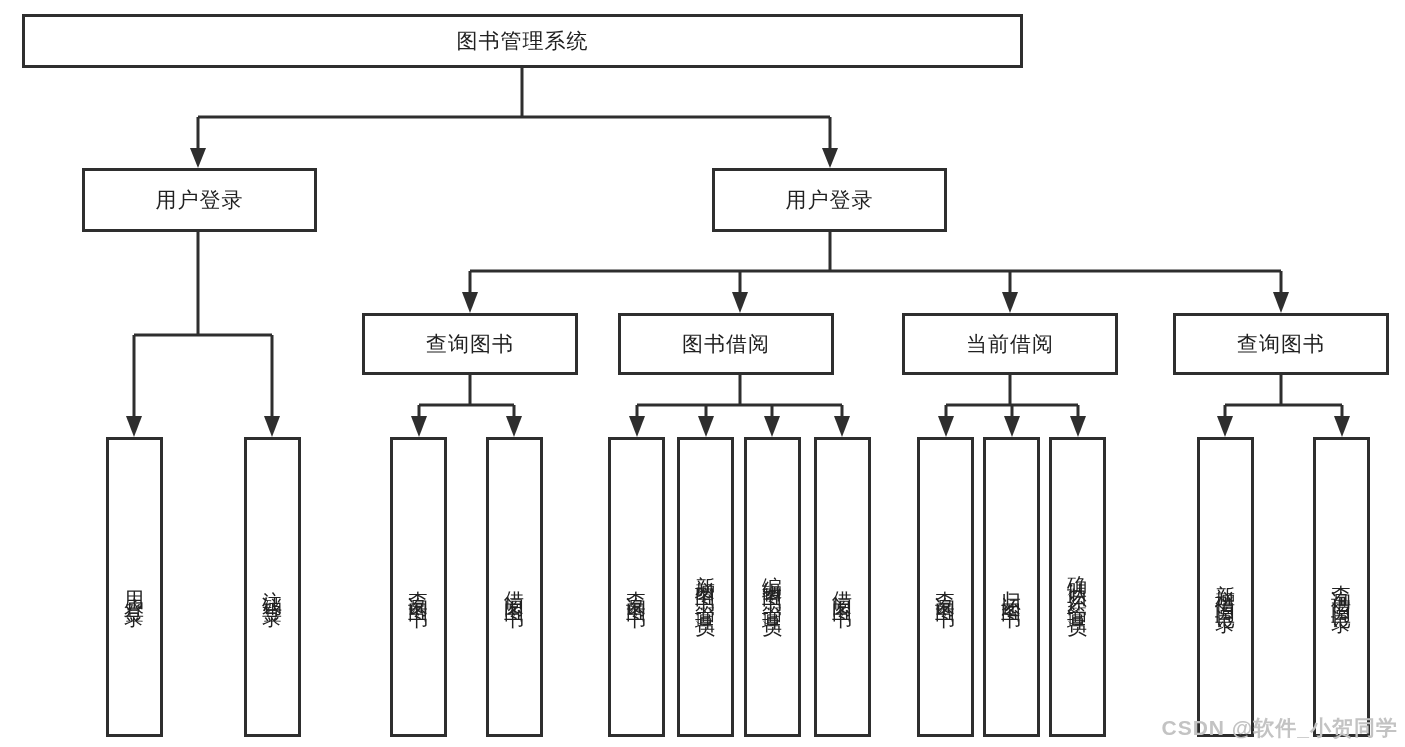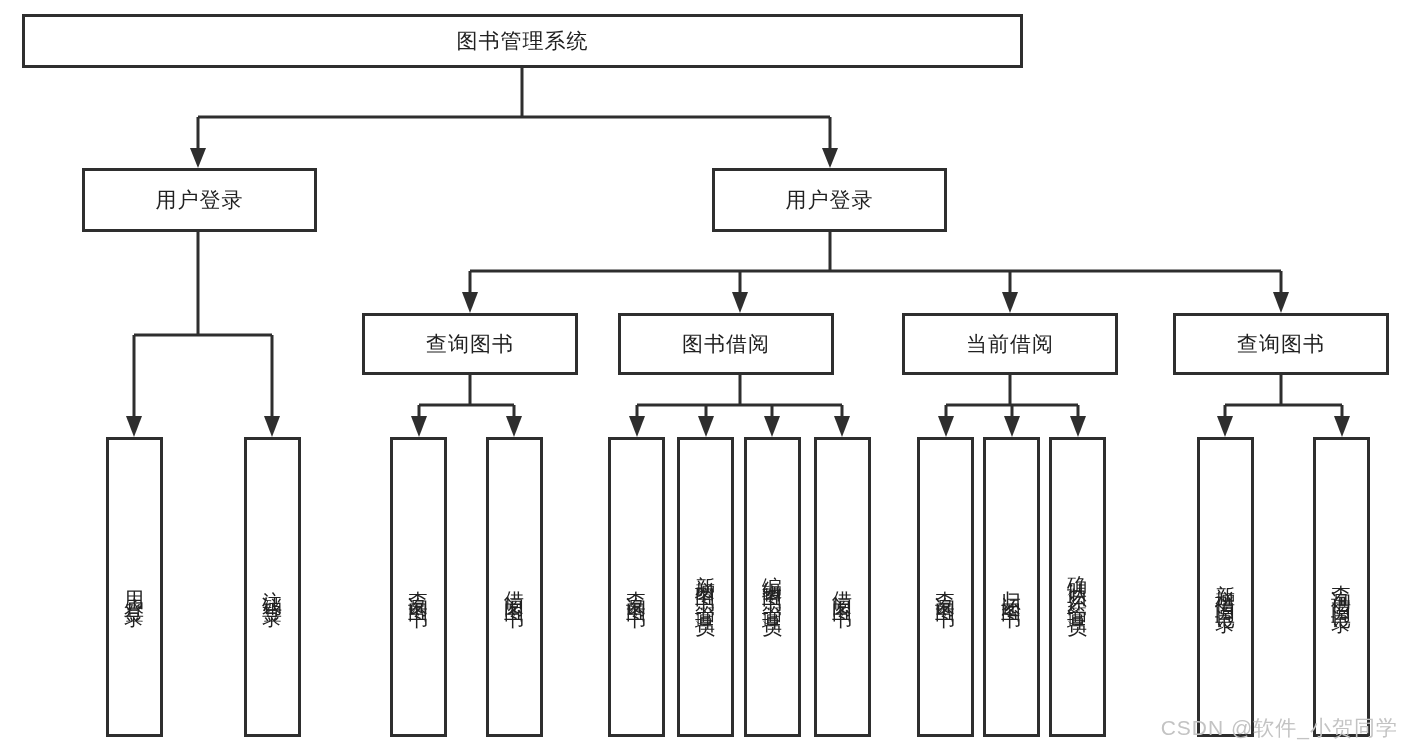--- a/index.html
+++ b/index.html
@@ -69,20 +69,21 @@
   }
   .watermark {
     position: absolute;
     top: 714px;
     right: 7px;
     font-size: 21px;
     color: var(--watermark);
     letter-spacing: 1px;
     z-index: 5;
     white-space: nowrap;
+    font-weight: bold;
   }
 </style>
 </head>
 <body>
 
 <div class="canvas">
 
   <svg class="connectors" viewBox="0 0 1405 747" xmlns="http://www.w3.org/2000/svg">
 
     <g>

